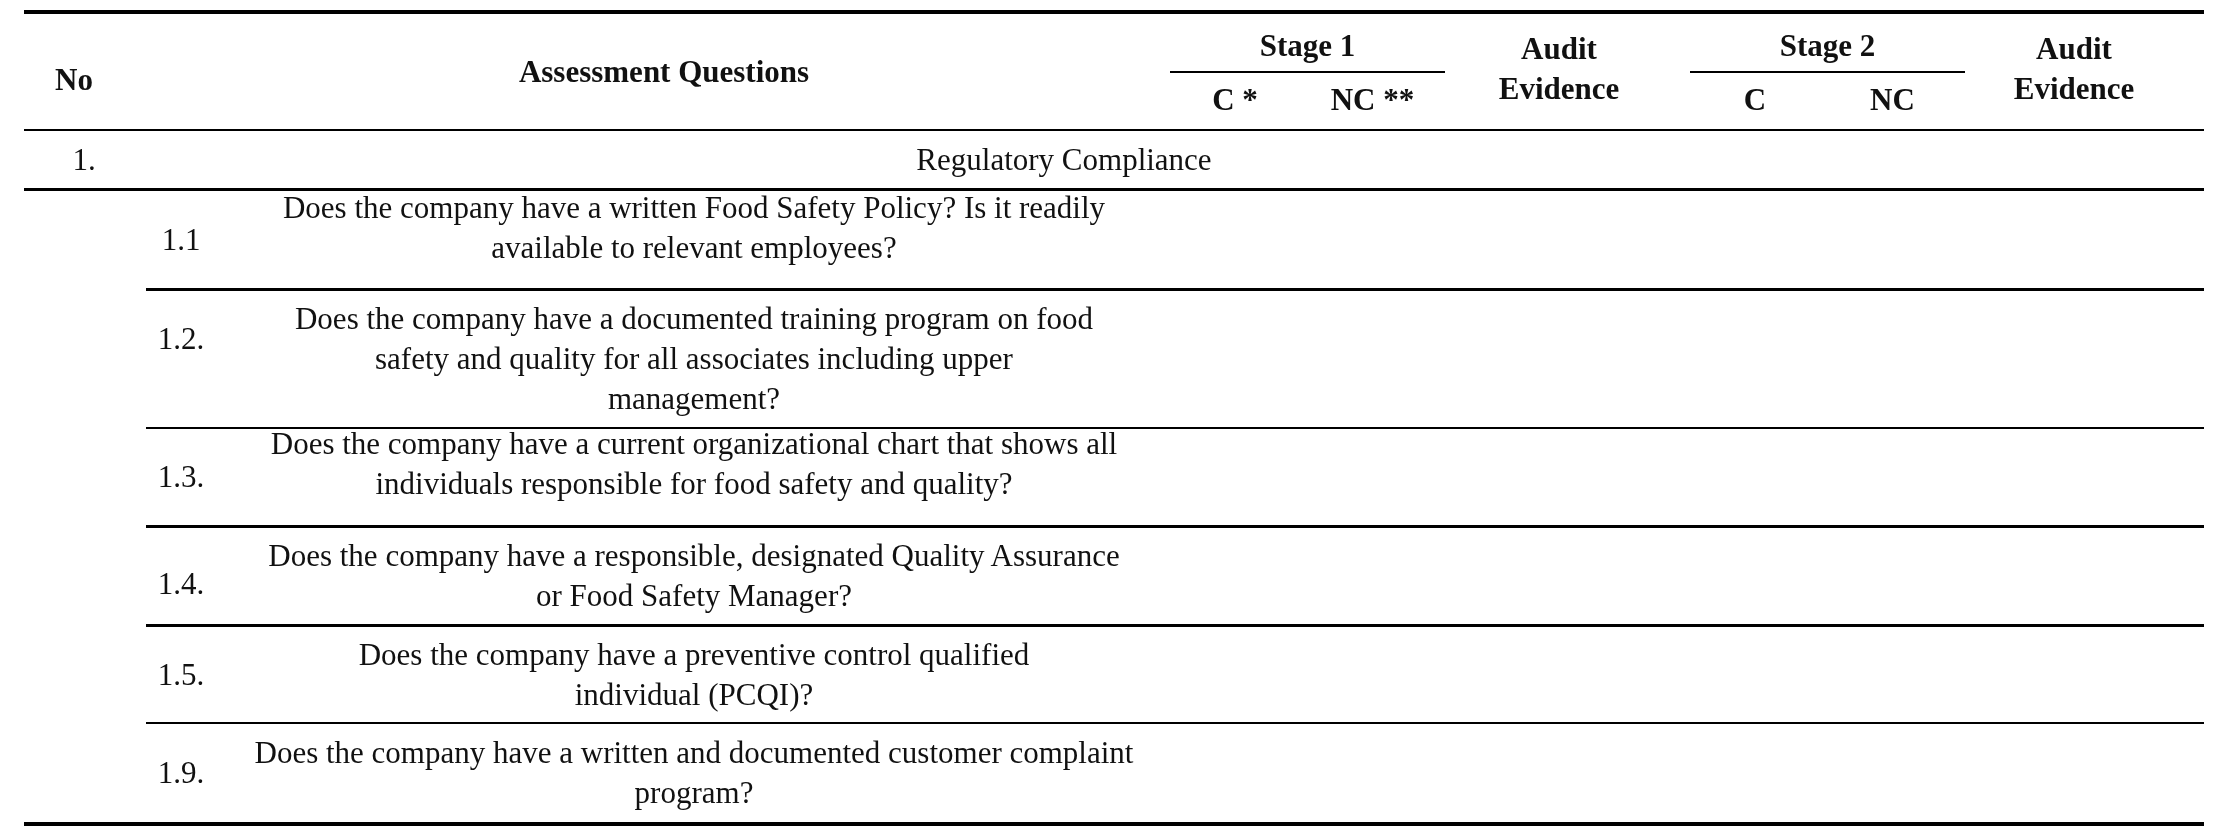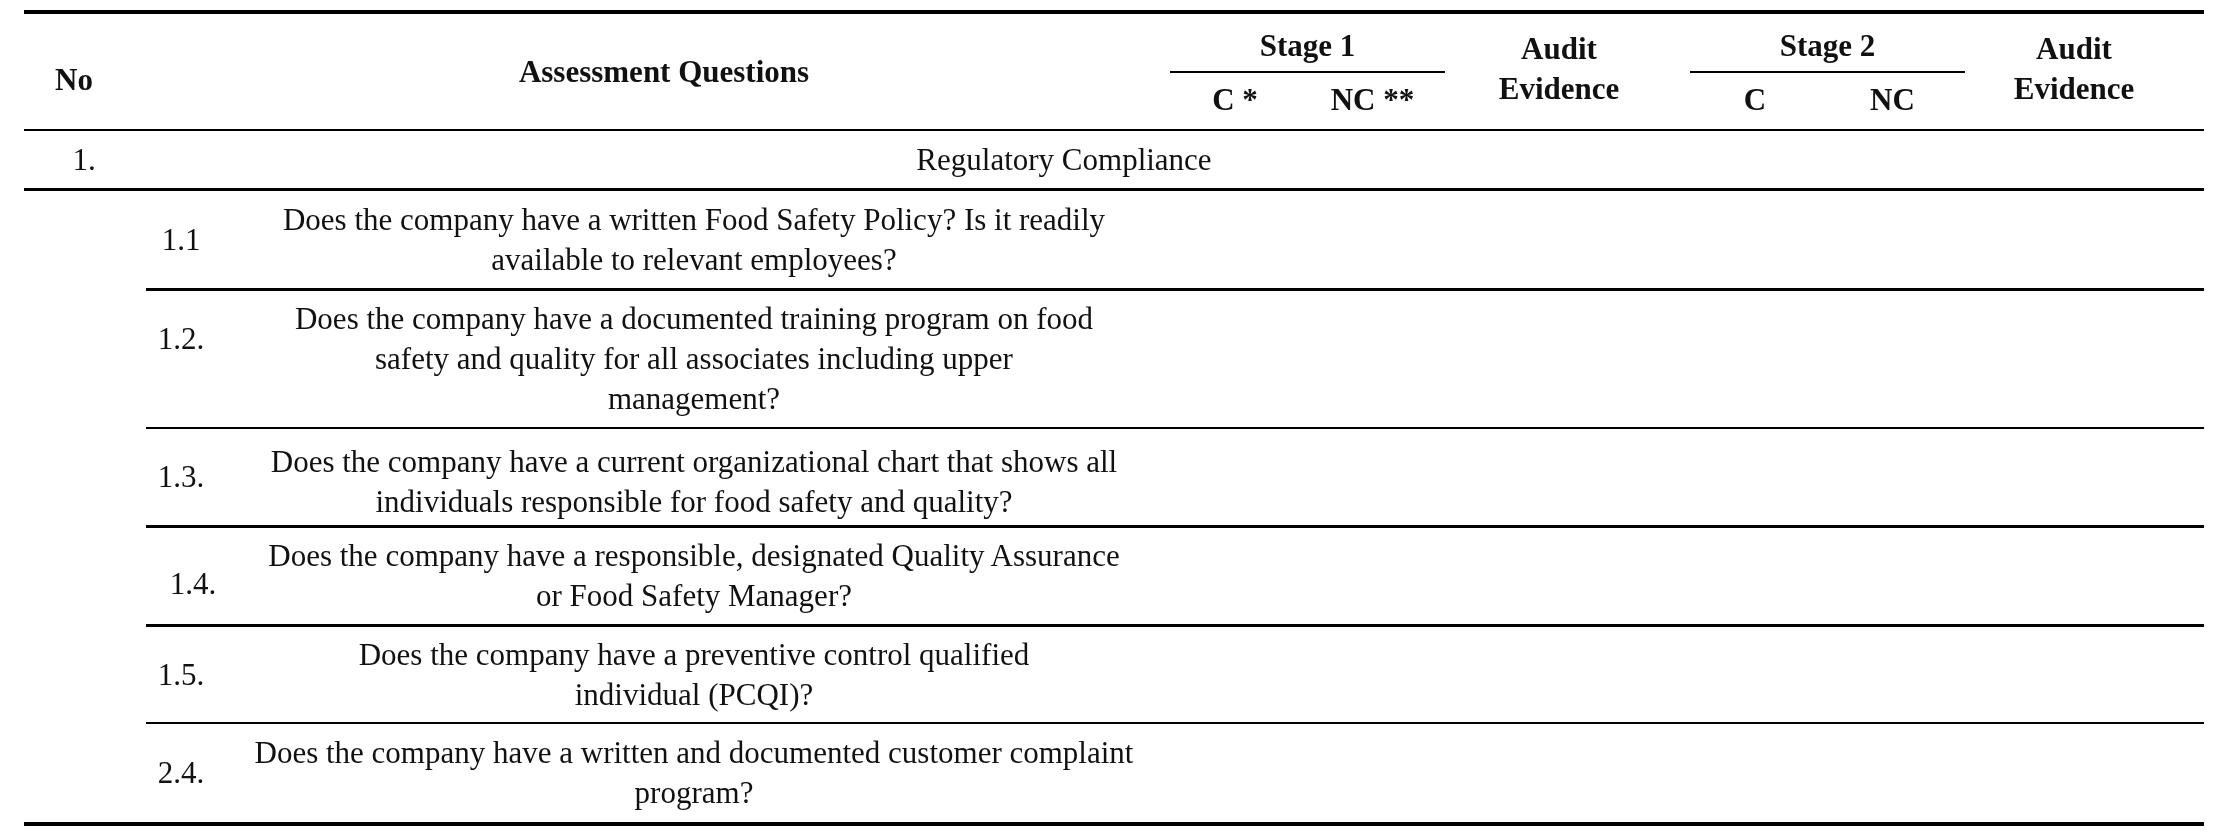--- a/index.html
+++ b/index.html
@@ -41,29 +41,29 @@
   <div class="sub-rule" style="left:1666px;width:275px;top:61px"></div>
   <div class="cell hdr" style="left:1666px;width:130px;top:70px;height:40px">C</div>
   <div class="cell hdr" style="left:1796px;width:145px;top:70px;height:40px">NC</div>
 
   <div class="cell hdr" style="left:1985px;width:130px;top:14px;height:90px;line-height:40px">Audit Evidence</div>
 
   <div class="cell" style="left:0;width:120px;top:121px;height:57px">1.</div>
   <div class="cell" style="left:100px;width:1880px;top:121px;height:57px">Regulatory Compliance</div>
 
   <div class="cell" style="left:122px;width:70px;top:181px;height:97px">1.1</div>
-  <div class="cell" style="left:220px;width:900px;top:181px;height:97px;padding:0 20px;box-sizing:border-box">Does the company have a written Food Safety Policy? Is it readily available to relevant employees?</div>
+  <div class="cell" style="left:220px;width:900px;top:169px;height:97px;padding:0 20px;box-sizing:border-box">Does the company have a written Food Safety Policy? Is it readily available to relevant employees?</div>
 
   <div class="cell" style="left:122px;width:70px;top:281px;height:96px">1.2.</div>
   <div class="cell" style="left:230px;width:880px;top:281px;height:136px;padding:16px 40px;box-sizing:border-box">Does the company have a documented training program on food safety and quality for all associates including upper management?</div>
 
   <div class="cell" style="left:122px;width:70px;top:419px;height:96px">1.3.</div>
-  <div class="cell" style="left:220px;width:900px;top:424px;height:96px;padding:0 10px;box-sizing:border-box">Does the company have a current organizational chart that shows all individuals responsible for food safety and quality?</div>
+  <div class="cell" style="left:220px;width:900px;top:406px;height:96px;padding:0 10px;box-sizing:border-box">Does the company have a current organizational chart that shows all individuals responsible for food safety and quality?</div>
 
-  <div class="cell" style="left:134px;width:70px;top:518px;height:112px">1.4.</div>
+  <div class="cell" style="left:122px;width:70px;top:518px;height:112px">1.4.</div>
   <div class="cell" style="left:220px;width:900px;top:518px;height:96px;padding:0 20px;box-sizing:border-box">Does the company have a responsible, designated Quality Assurance or Food Safety Manager?</div>
 
   <div class="cell" style="left:122px;width:70px;top:617px;height:95px">1.5.</div>
   <div class="cell" style="left:220px;width:900px;top:617px;height:95px;padding:0 60px;box-sizing:border-box">Does the company have a preventive control qualified individual (PCQI)?</div>
 
-  <div class="cell" style="left:122px;width:70px;top:714px;height:98px">2.4.</div>
+  <div class="cell" style="left:122px;width:70px;top:714px;height:98px">1.9.</div>
   <div class="cell" style="left:220px;width:900px;top:714px;height:98px;padding:9px 10px;box-sizing:border-box">Does the company have a written and documented customer complaint program?</div>
 </div>
 
 </body></html>

